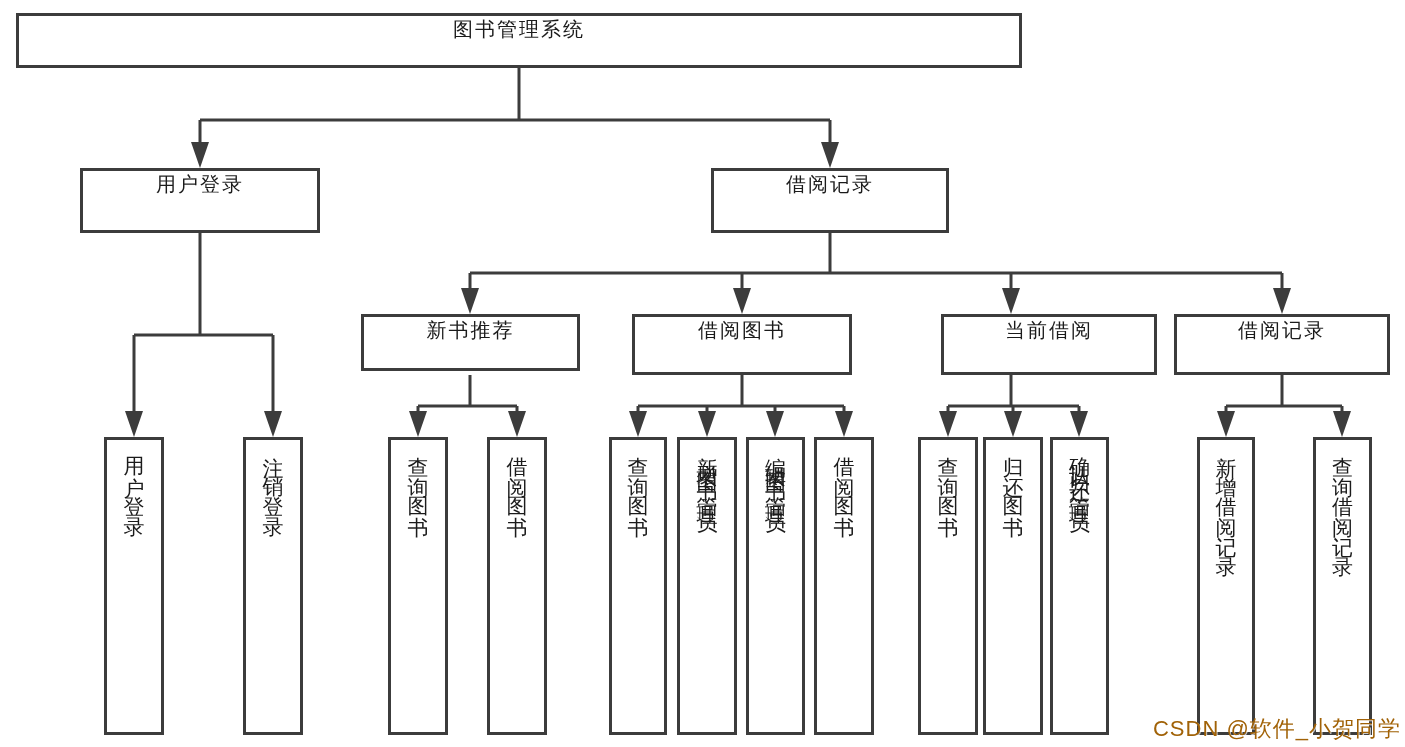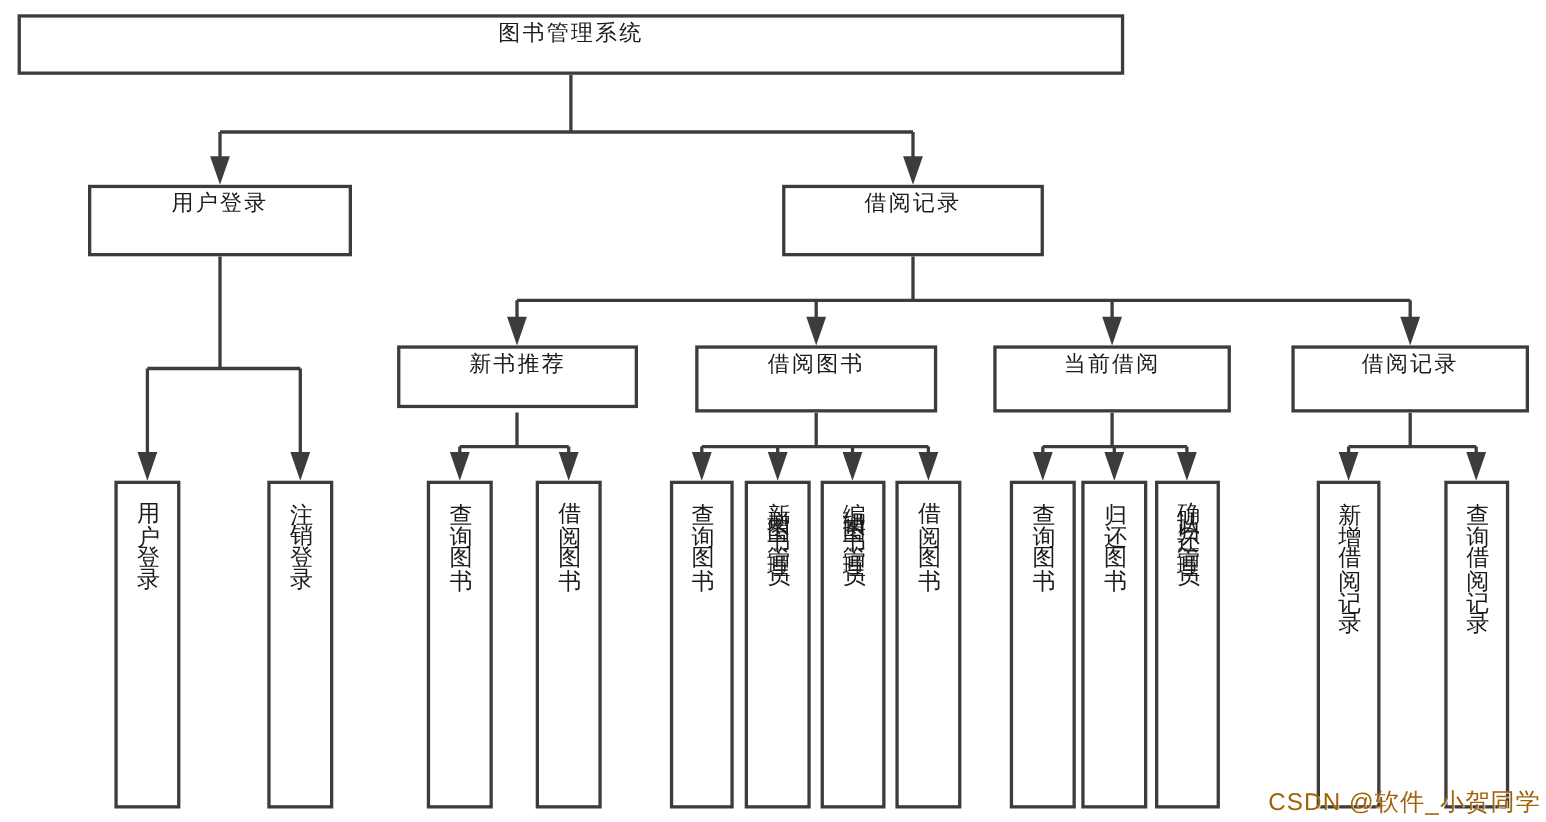--- a/index.html
+++ b/index.html
@@ -85,21 +85,21 @@
   <div class="box" style="left:711px;top:168px;width:238px;height:65px">
     <span class="lbl">借阅记录</span>
   </div>
 
   <div class="box" style="left:361px;top:314px;width:219px;height:57px">
     <span class="lbl">新书推荐</span>
   </div>
   <div class="box" style="left:632px;top:314px;width:220px;height:61px">
     <span class="lbl">借阅图书</span>
   </div>
-  <div class="box" style="left:903px;top:314px;width:216px;height:61px">
+  <div class="box" style="left:941px;top:314px;width:216px;height:61px">
     <span class="lbl">当前借阅</span>
   </div>
   <div class="box" style="left:1174px;top:314px;width:216px;height:61px">
     <span class="lbl">借阅记录</span>
   </div>
 
   <div class="box leaf" style="left:104px;top:437px;width:60px;height:298px">
     <span class="vtext" style="letter-spacing: 20px;">用户登录</span>
   </div>
   <div class="box leaf" style="left:243px;top:437px;width:60px;height:298px">

